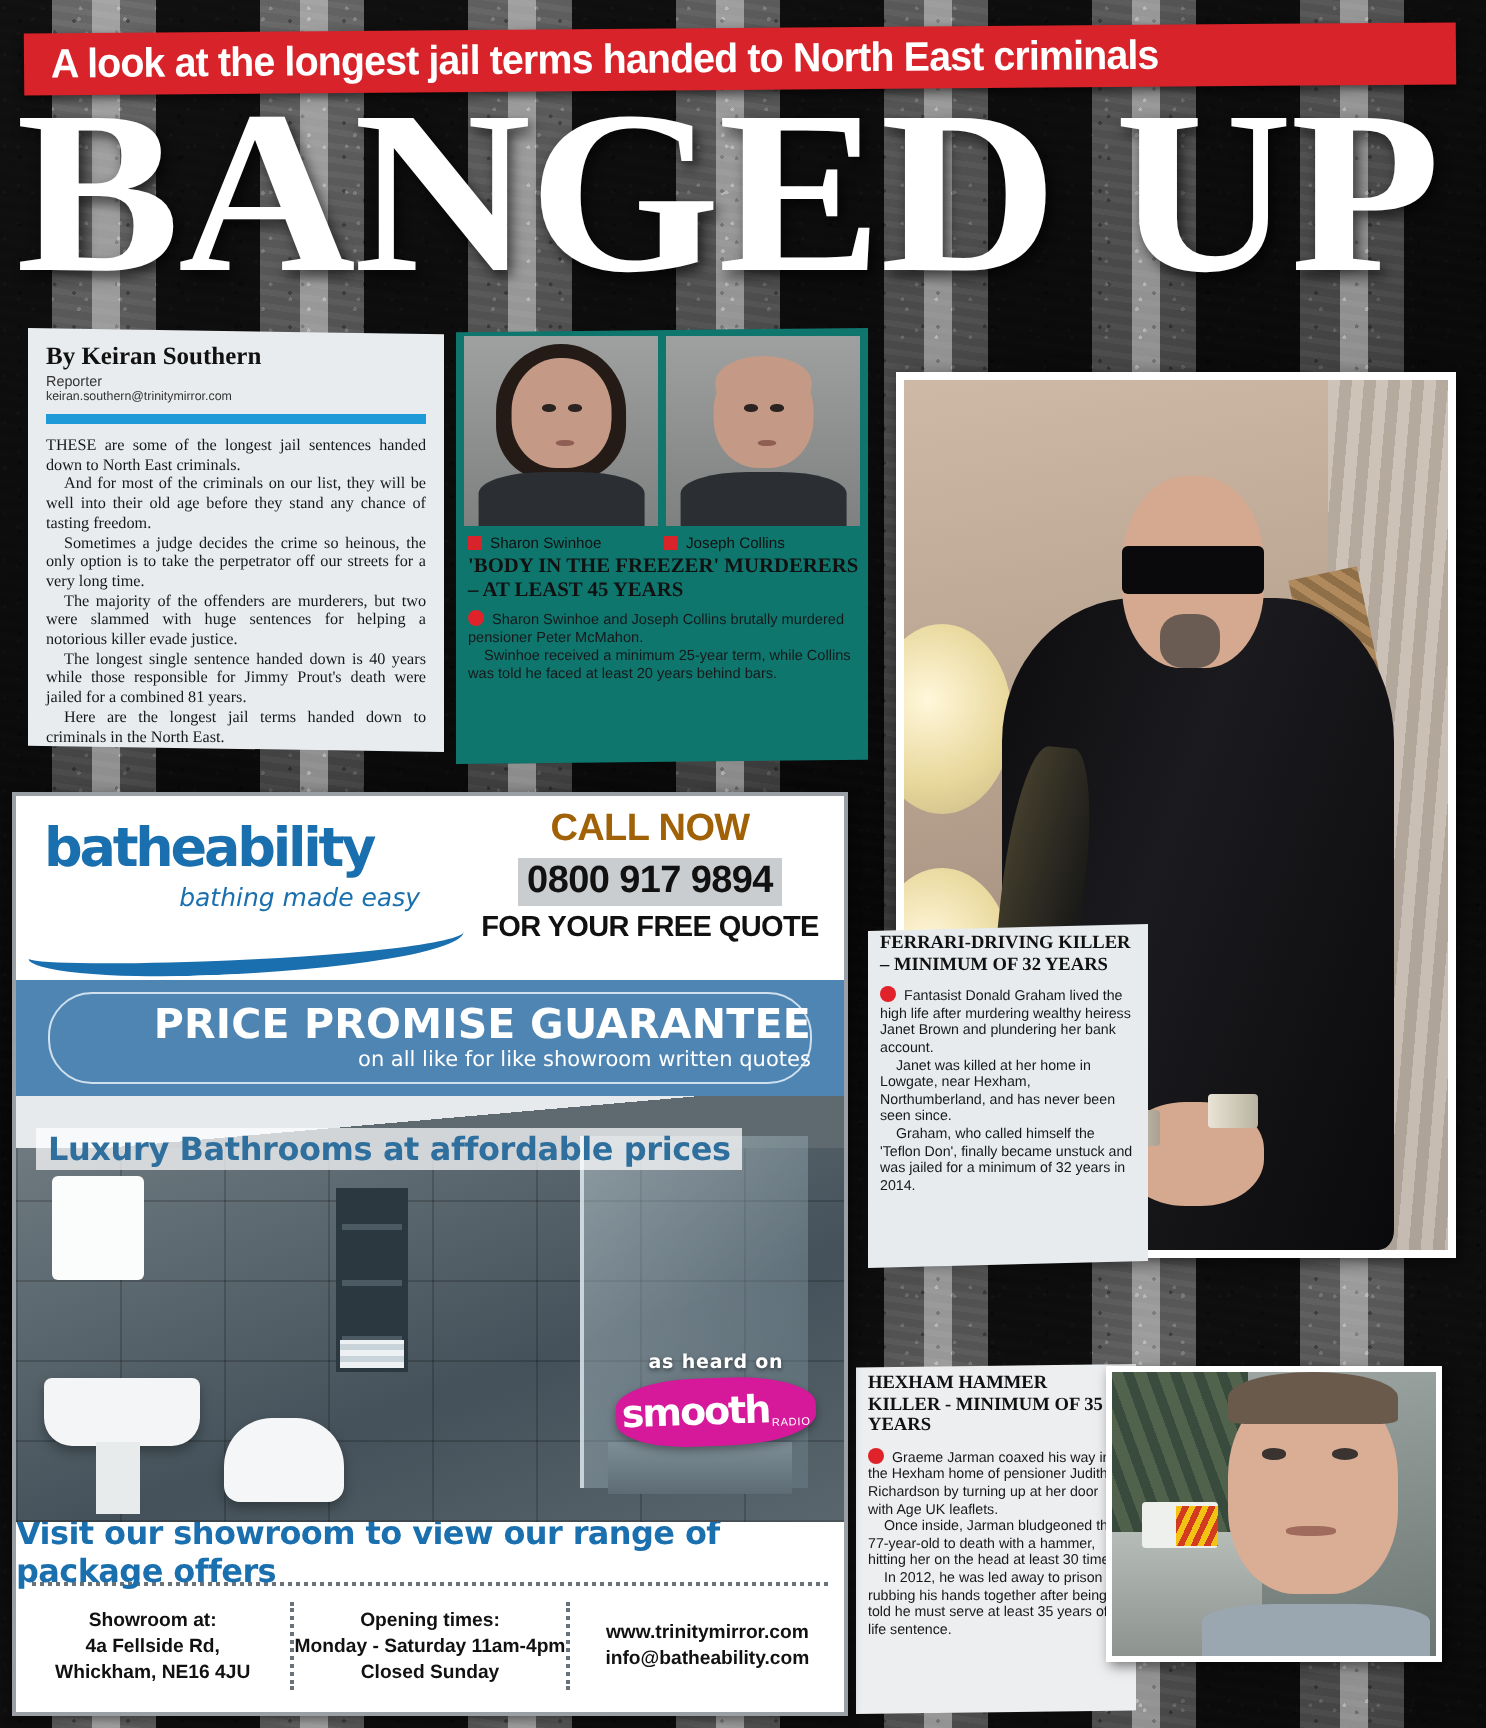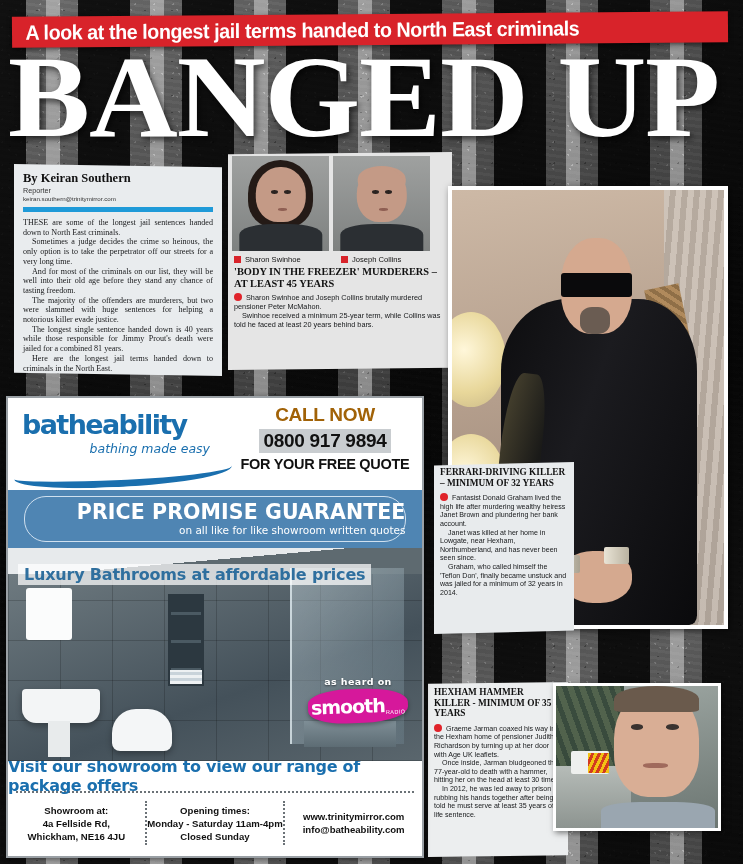--- a/index.html
+++ b/index.html
@@ -56,22 +56,22 @@
   .byrole{font-size:7.2px;color:#333;line-height:9px;margin-top:1px;}
   .bymail{font-size:6.2px;color:#333;line-height:8px;}
   .blue-rule{height:5px;background:#1f9ad8;margin:4px 0 6px 0;}
   .body-text{font-family:"Liberation Serif",serif;font-size:8.1px;line-height:9.7px;
              color:#17181a;text-align:justify;}
   .body-text p{margin:0;text-indent:9px;}
   .body-text p.first{text-indent:0;}
   .body-text p.first::first-line{font-variant:normal;}
 
   
-  .freezer{position:absolute;left:228px;top:152px;width:224px;height:218px;
-           background:#e5e5e5;box-shadow:1px 1px 4px rgba(0,0,0,.5);
+  .freezer{position:absolute;left:228px;top:164px;width:206px;height:218px;
+           background:#0f766e;box-shadow:1px 1px 4px rgba(0,0,0,.5);
            clip-path:polygon(0 1%,100% 0,100% 99%,0 100%);padding:4px;box-sizing:border-box;}
   .mug-row{display:flex;gap:4px;}
   .mug{width:97px;height:95px;position:relative;overflow:hidden;background:#8b8d8f;}
   .mug .wall{position:absolute;inset:0;background:linear-gradient(180deg,#9fa1a0,#7e8180);}
   .mug .head{position:absolute;left:50%;top:12%;width:52%;height:58%;transform:translateX(-50%);
              border-radius:48% 48% 44% 44%;background:#c49a86;}
   .mug .hair{position:absolute;left:50%;top:4%;width:68%;height:72%;transform:translateX(-50%);
              border-radius:50% 50% 40% 40%;background:#241a16;}
   .mug .hair.bald{height:28%;width:50%;top:10%;background:#c49a86;}
   .mug .torso{position:absolute;left:50%;bottom:0;width:86%;height:28%;transform:translateX(-50%);
@@ -243,22 +243,22 @@
 
   <div class="masthead">BANGED UP</div>
 
   <div class="newscol">
     <div class="byline">By Keiran Southern</div>
     <div class="byrole">Reporter</div>
     <div class="bymail">keiran.southern@trinitymirror.com</div>
     <div class="blue-rule"></div>
     <div class="body-text">
       <p class="first">THESE are some of the longest jail sentences handed down to North East criminals.</p>
+      <p>And for most of the criminals on our list, they will be well into their old age before they stand any chance of tasting freedom.</p>
       <p>Sometimes a judge decides the crime so heinous, the only option is to take the perpetrator off our streets for a very long time.</p>
-      <p>And for most of the criminals on our list, they will be well into their old age before they stand any chance of tasting freedom.</p>
       <p>The majority of the offenders are murderers, but two were slammed with huge sentences for helping a notorious killer evade justice.</p>
       <p>The longest single sentence handed down is 40 years while those responsible for Jimmy Prout's death were jailed for a combined 81 years.</p>
       <p>Here are the longest jail terms handed down to criminals in the North East.</p>
     </div>
   </div>
 
   <div class="freezer">
     <div class="mug-row">
       <div class="mug">
         <div class="wall"></div>

